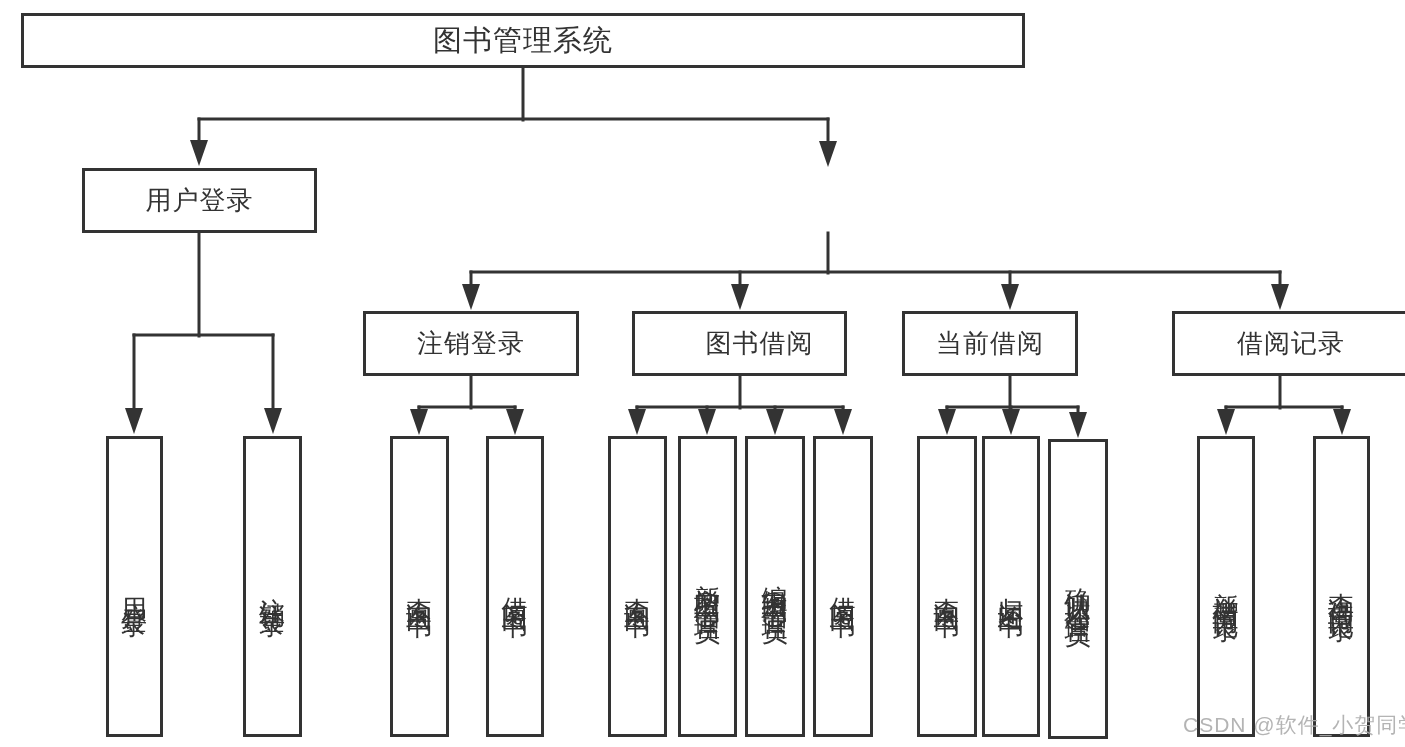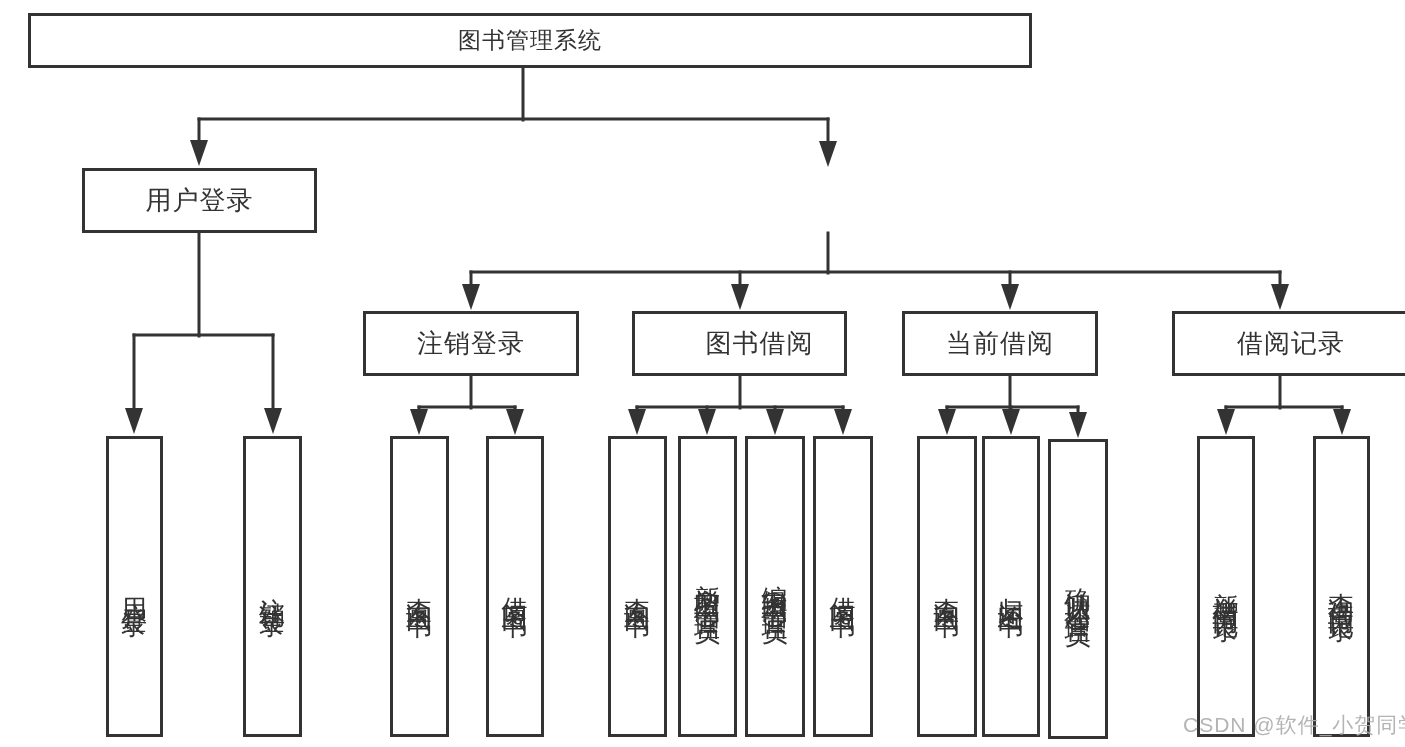--- a/index.html
+++ b/index.html
@@ -16,21 +16,21 @@
     box-sizing:border-box;
     background:#ffffff;
     border:3px solid #333333;
     color:#333333;
     display:flex;
     align-items:center;
     justify-content:center;
     text-align:center;
   }
   .h-box{font-size:26px;letter-spacing:1px;}
-  .root-box{font-size:23px;margin-left:7px;}
+  .root-box{font-size:29px;}
   .v-box span{
     writing-mode:vertical-rl;
     text-orientation:mixed;
     font-size:26px;
     letter-spacing:5px;
     line-height:1;
     white-space:nowrap;
   }
   .watermark{
     position:absolute;
@@ -118,21 +118,21 @@
   <div class="box h-box" style="left:82px;top:168px;width:235px;height:65px;">
     <span>用户登录</span>
   </div>
 
   <div class="box h-box" style="left:363px;top:311px;width:216px;height:65px;">
     <span>注销登录</span>
   </div>
   <div class="box h-box" style="left:632px;top:311px;width:215px;height:65px;padding-left:40px;">
     <span>图书借阅</span>
   </div>
-  <div class="box h-box" style="left:902px;top:311px;width:196px;height:65px;">
+  <div class="box h-box" style="left:902px;top:311px;width:176px;height:65px;">
     <span>当前借阅</span>
   </div>
   <div class="box h-box" style="left:1172px;top:311px;width:238px;height:65px;">
     <span>借阅记录</span>
   </div>
 
   <div class="box v-box" style="left:106px;top:436px;width:57px;height:301px;">
     <span>用户登录</span>
   </div>
   <div class="box v-box" style="left:243px;top:436px;width:59px;height:301px;">

